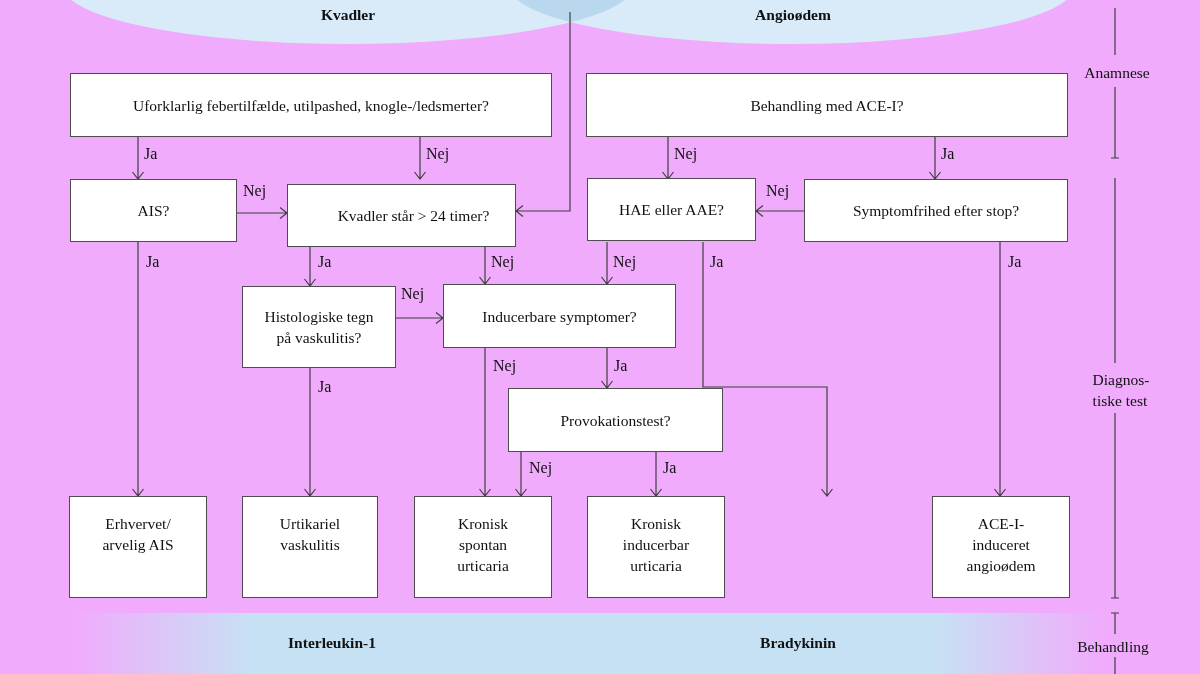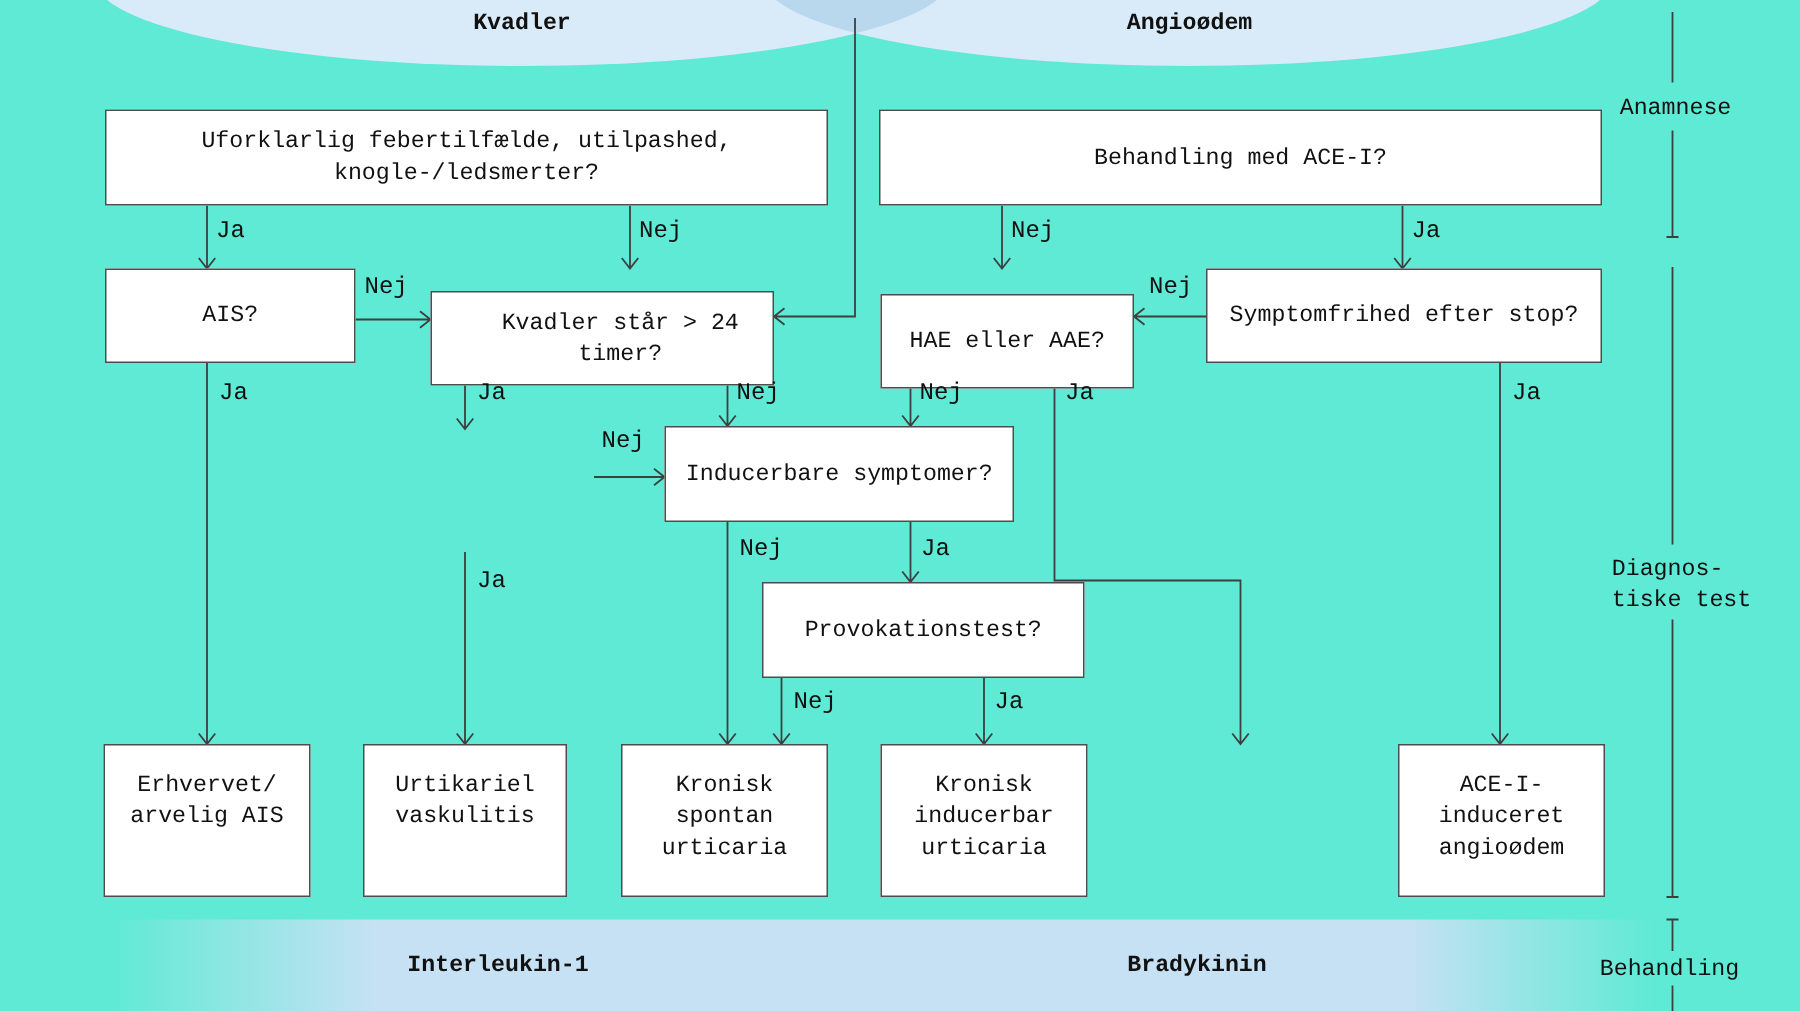--- a/index.html
+++ b/index.html
@@ -1,18 +1,18 @@
 <!DOCTYPE html>
 <html><head>
 <meta charset="utf-8">
 <style>
   html,body{margin:0;padding:0;background:#fff;}
   #stage{
     position:relative;width:1200px;height:674px;overflow:hidden;
-    font-family:Liberation Mono, monospace;color:#111;background:#5eead4;
+    font-family:Liberation Serif, serif;color:#111;background:#f0abfc;
   }
   #lines{position:absolute;left:0;top:0;z-index:1;}
   .box{
     position:absolute;z-index:2;box-sizing:border-box;
     border:1px solid #4d4d4d;background:#fff;
     display:flex;flex-direction:column;align-items:center;justify-content:center;
     font-size:15.5px;line-height:21px;text-align:center;color:#111;
   }
   .box.outcome{justify-content:flex-start;padding-top:16px;}
   .elabel{
@@ -88,40 +88,44 @@
       <path d="M1115 178 V363"></path>
       <path d="M1115 413 V598 M1111 598 H1119"></path>
       <path d="M1115 613 V634 M1111 613 H1119"></path>
       <path d="M1115 657 V674"></path>
     </g>
   </svg>
 
   <div class="venn-label" style="left:348px;top:6px;">Kvadler</div>
   <div class="venn-label" style="left:793px;top:6px;">Angioødem</div>
 
-  <div class="box" style="left:70px;top:73px;width:482px;height:64px;align-items:flex-end;">
+  <div class="box" style="left:70px;top:73px;width:482px;height:64px;">
     <span>Uforklarlig febertilfælde, utilpashed, knogle-/ledsmerter?</span>
   </div>
   <div class="box" style="left:586px;top:73px;width:482px;height:64px;">
     <span>Behandling med ACE-I?</span>
   </div>
 
   <div class="box" style="left:70px;top:179px;width:167px;height:63px;">
     <span>AIS?</span>
   </div>
-  <div class="box" style="left:287px;top:194px;width:229px;height:63px;padding-left:24px;">
+  <div class="box" style="left:287px;top:184px;width:229px;height:63px;padding-left:24px;">
     <span>Kvadler står &gt; 24 timer?</span>
   </div>
-  <div class="box" style="left:587px;top:196px;width:169px;height:63px;">
+  <div class="box" style="left:587px;top:178px;width:169px;height:63px;">
     <span>HAE eller AAE?</span>
   </div>
   <div class="box" style="left:804px;top:179px;width:264px;height:63px;">
     <span>Symptomfrihed efter stop?</span>
   </div>
 
+  <div class="box" style="left:242px;top:286px;width:154px;height:82px;">
+    <span>Histologiske tegn</span>
+    <span>på vaskulitis?</span>
+  </div>
   <div class="box" style="left:443px;top:284px;width:233px;height:64px;">
     <span>Inducerbare symptomer?</span>
   </div>
   <div class="box" style="left:508px;top:388px;width:215px;height:64px;">
     <span>Provokationstest?</span>
   </div>
 
   <div class="box outcome" style="left:69px;top:496px;width:138px;height:102px;">
     <span>Erhvervet/</span>
     <span>arvelig AIS</span>

